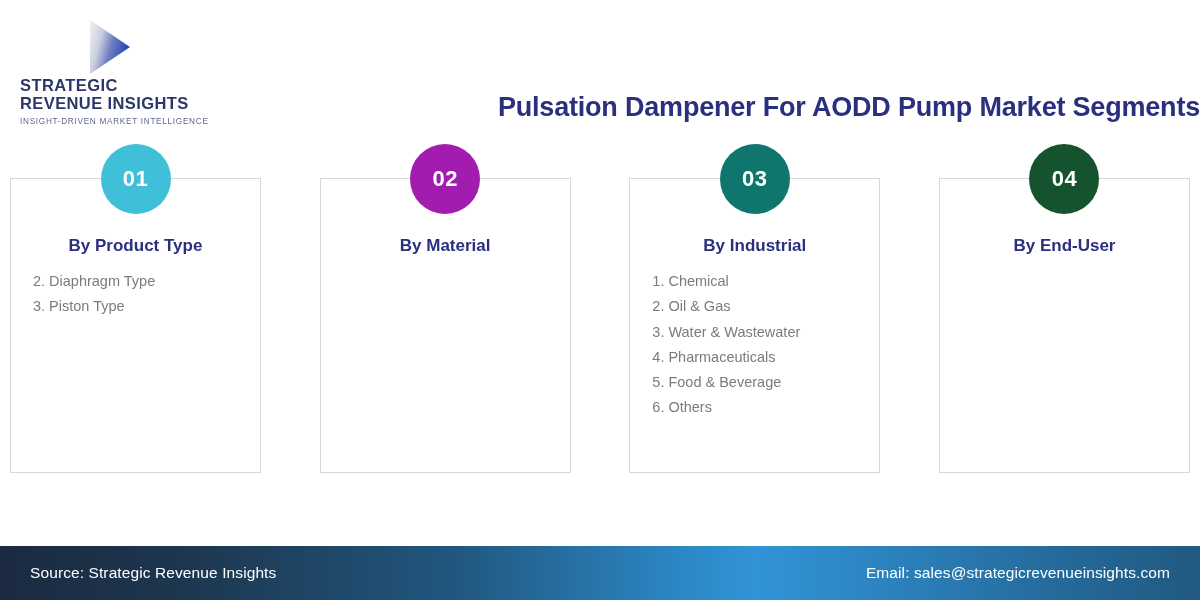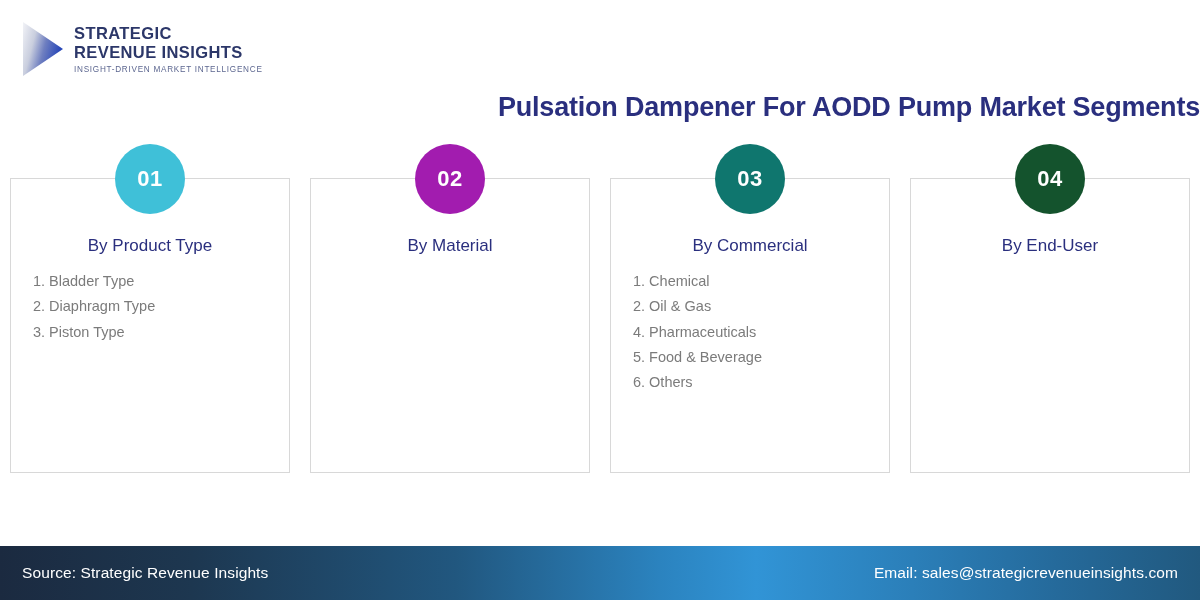--- a/index.html
+++ b/index.html
@@ -16,20 +16,21 @@
   }
 
   
   .logo-block {
     position: absolute;
     left: 20px;
     top: 18px;
     display: flex;
     align-items: center;
     height: 62px;
+    flex-direction: column;
   }
   .logo-mark {
     width: 46px;
     height: 58px;
     flex: 0 0 46px;
     position: relative;
     margin-right: 8px;
   }
   .logo-mark svg { display: block; }
   .logo-text-wrap {
@@ -70,21 +71,21 @@
   .cards {
     position: absolute;
     top: 178px;
     left: 10px;
     width: 1180px;
     display: flex;
     justify-content: space-between;
   }
   .card {
     position: relative;
-    width: 280px;
+    width: 251px;
     height: 295px;
     border: 1px solid #d8d8d8;
     box-sizing: border-box;
     background: #ffffff;
   }
   .card-badge {
     position: absolute;
     top: -35px;
     left: 50%;
     transform: translateX(-50%);
@@ -99,21 +100,21 @@
     justify-content: center;
     letter-spacing: 0.5px;
   }
   .card-heading {
     position: absolute;
     top: 57px;
     left: 0;
     width: 100%;
     text-align: center;
     font-size: 17px;
-    font-weight: normal;
+    font-weight: bold;
     color: #2a2f7e;
   }
   .card-list {
     position: absolute;
     top: 90px;
     left: 22px;
     right: 10px;
     margin: 0;
     padding: 0;
     list-style: none;
@@ -139,21 +140,21 @@
         #21577f 38%,
         #2b83bf 55%,
         #3194d6 63%,
         #2b7fb9 76%,
         #256a9b 88%,
         #21597f 100%);
     display: flex;
     align-items: center;
     justify-content: space-between;
     box-sizing: border-box;
-    padding: 0 22px;
+    padding: 0 30px;
   }
   .footer-text {
     color: #ffffff;
     font-size: 15.5px;
     letter-spacing: 0.1px;
   }
 </style>
 </head>
 <body>
 
@@ -179,37 +180,37 @@
 </div>
 
 <div class="page-title">Pulsation Dampener For AODD Pump Market Segments</div>
 
 <div class="cards">
 
   <div class="card">
     <div class="card-badge" style="background: rgb(63, 192, 216);">01</div>
     <div class="card-heading">By Product Type</div>
     <ul class="card-list">
-      <li><span class="li-num">1.</span><span>Bladder Type</span></li>
       <li><span class="li-num">2.</span><span>Diaphragm Type</span></li>
       <li><span class="li-num">3.</span><span>Piston Type</span></li>
     </ul>
   </div>
 
   <div class="card">
     <div class="card-badge" style="background: #a21caf;">02</div>
     <div class="card-heading">By Material</div>
   </div>
 
   <div class="card">
     <div class="card-badge" style="background: #0f766e;">03</div>
-    <div class="card-heading">By Commercial</div>
+    <div class="card-heading">By Industrial</div>
     <ul class="card-list">
       <li><span class="li-num">1.</span><span>Chemical</span></li>
       <li><span class="li-num">2.</span><span>Oil &amp; Gas</span></li>
+      <li><span class="li-num">3.</span><span>Water &amp; Wastewater</span></li>
       <li><span class="li-num">4.</span><span>Pharmaceuticals</span></li>
       <li><span class="li-num">5.</span><span>Food &amp; Beverage</span></li>
       <li><span class="li-num">6.</span><span>Others</span></li>
     </ul>
   </div>
 
   <div class="card">
     <div class="card-badge" style="background: #14532d;">04</div>
     <div class="card-heading">By End-User</div>
   </div>

